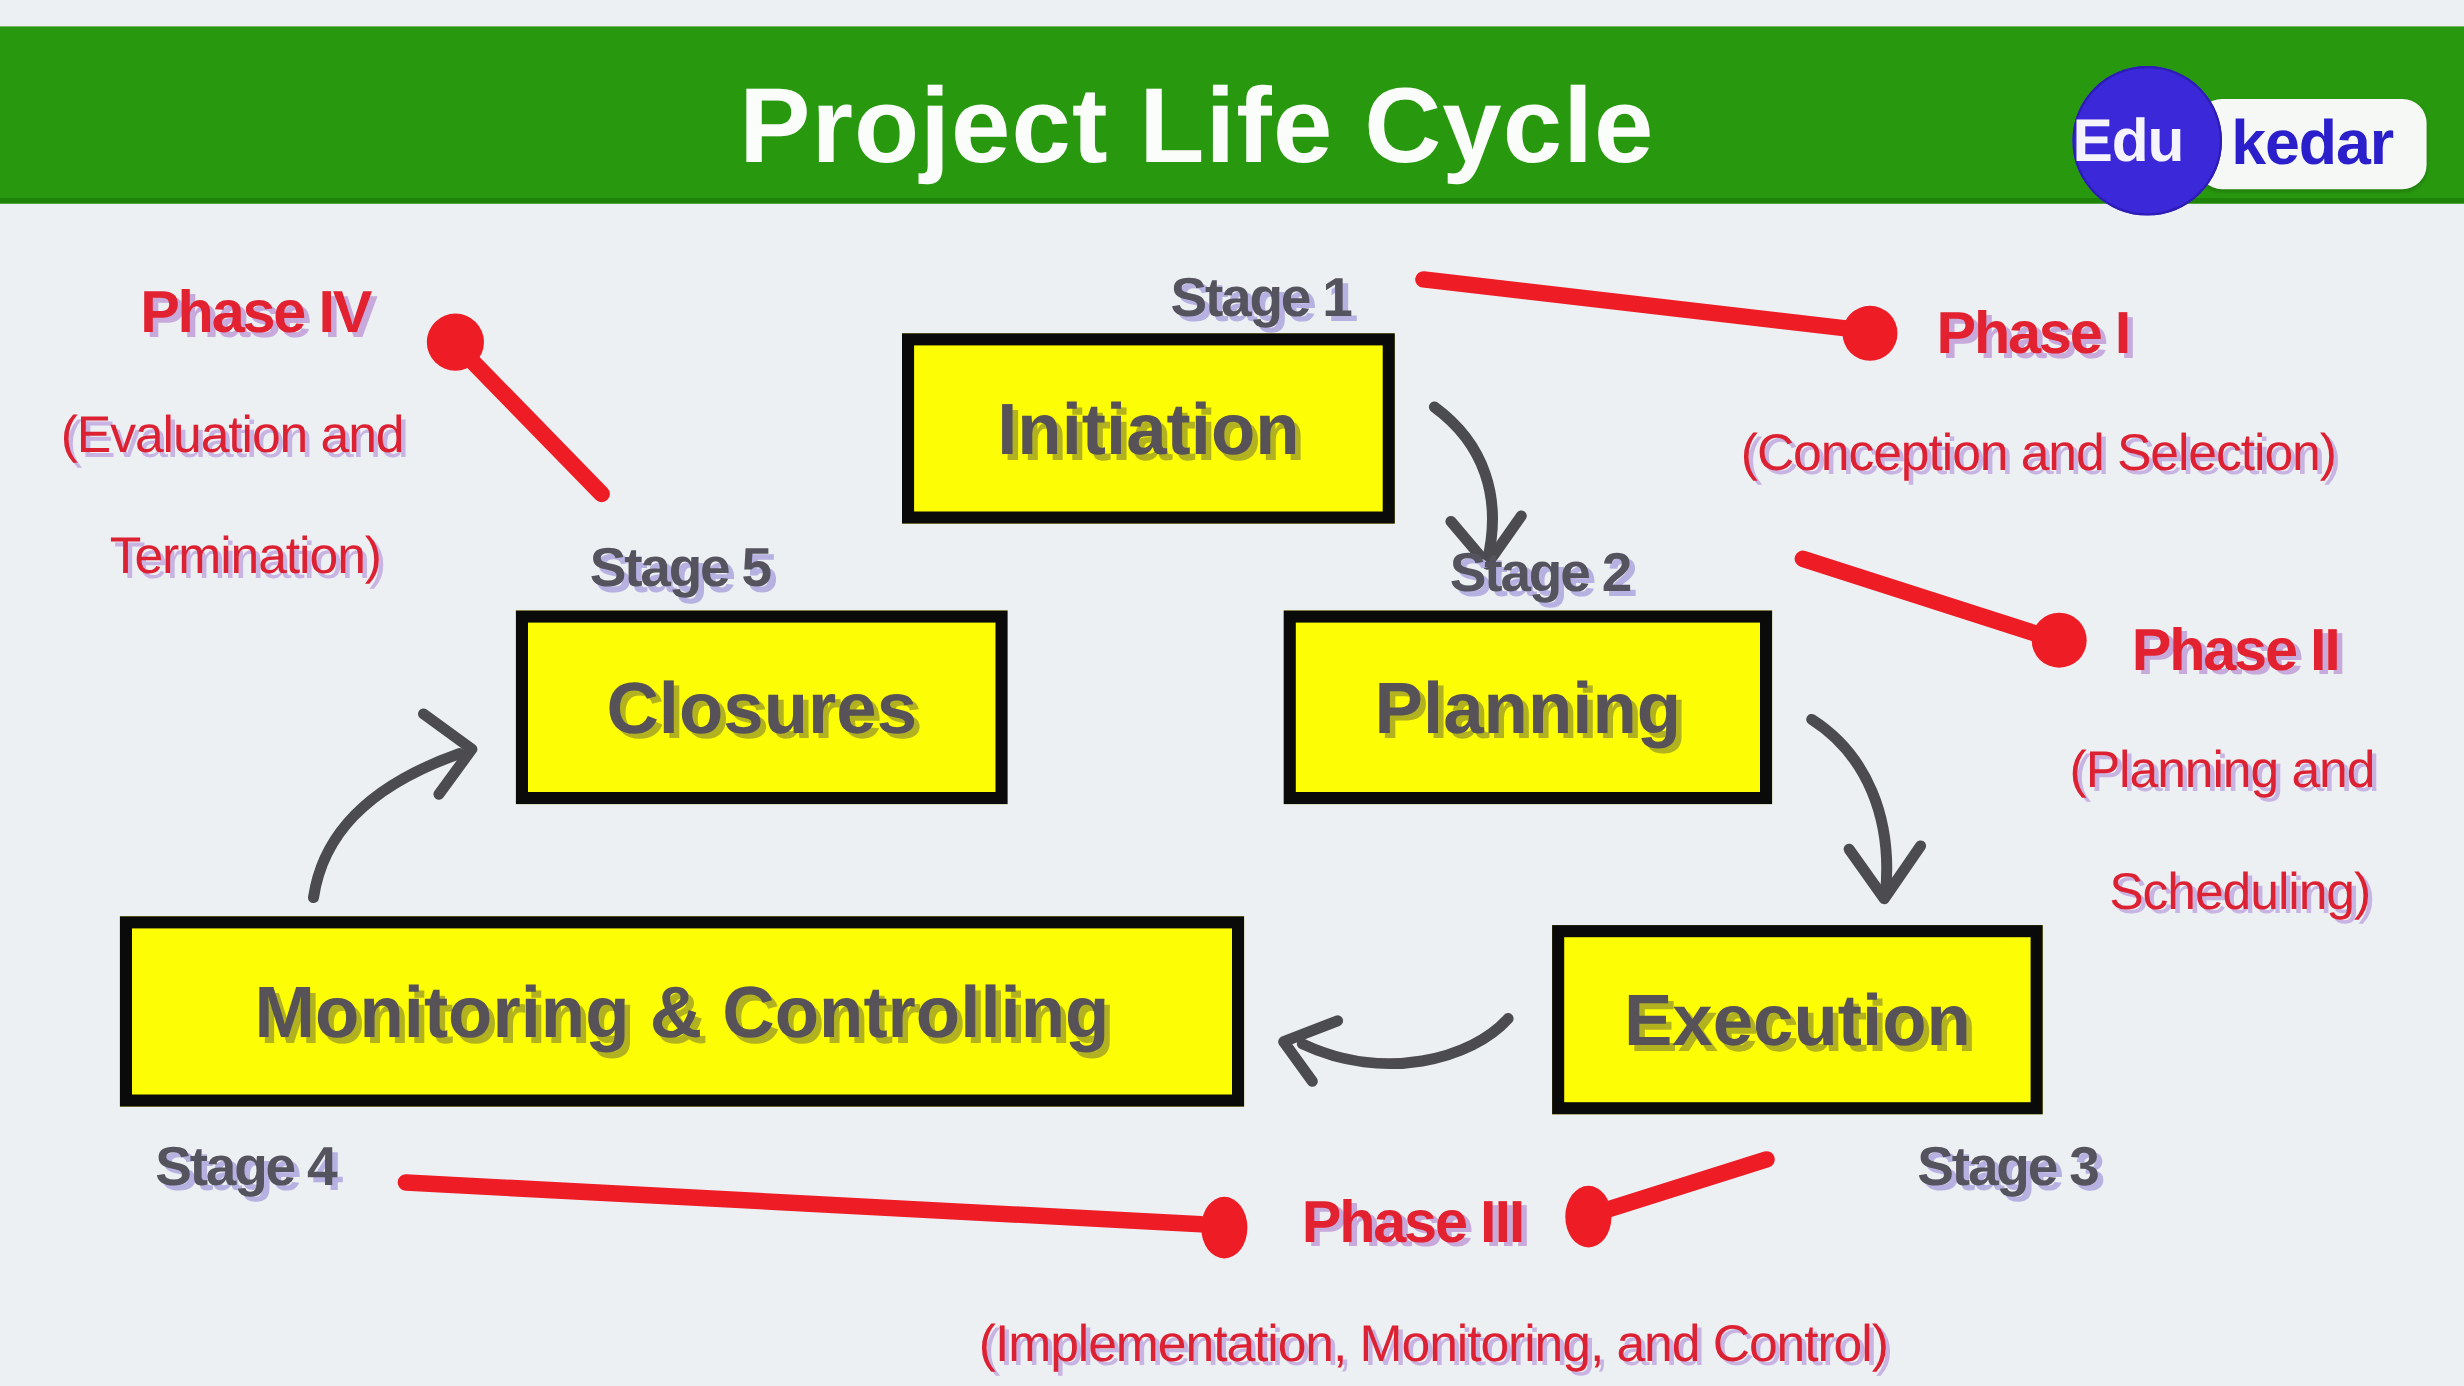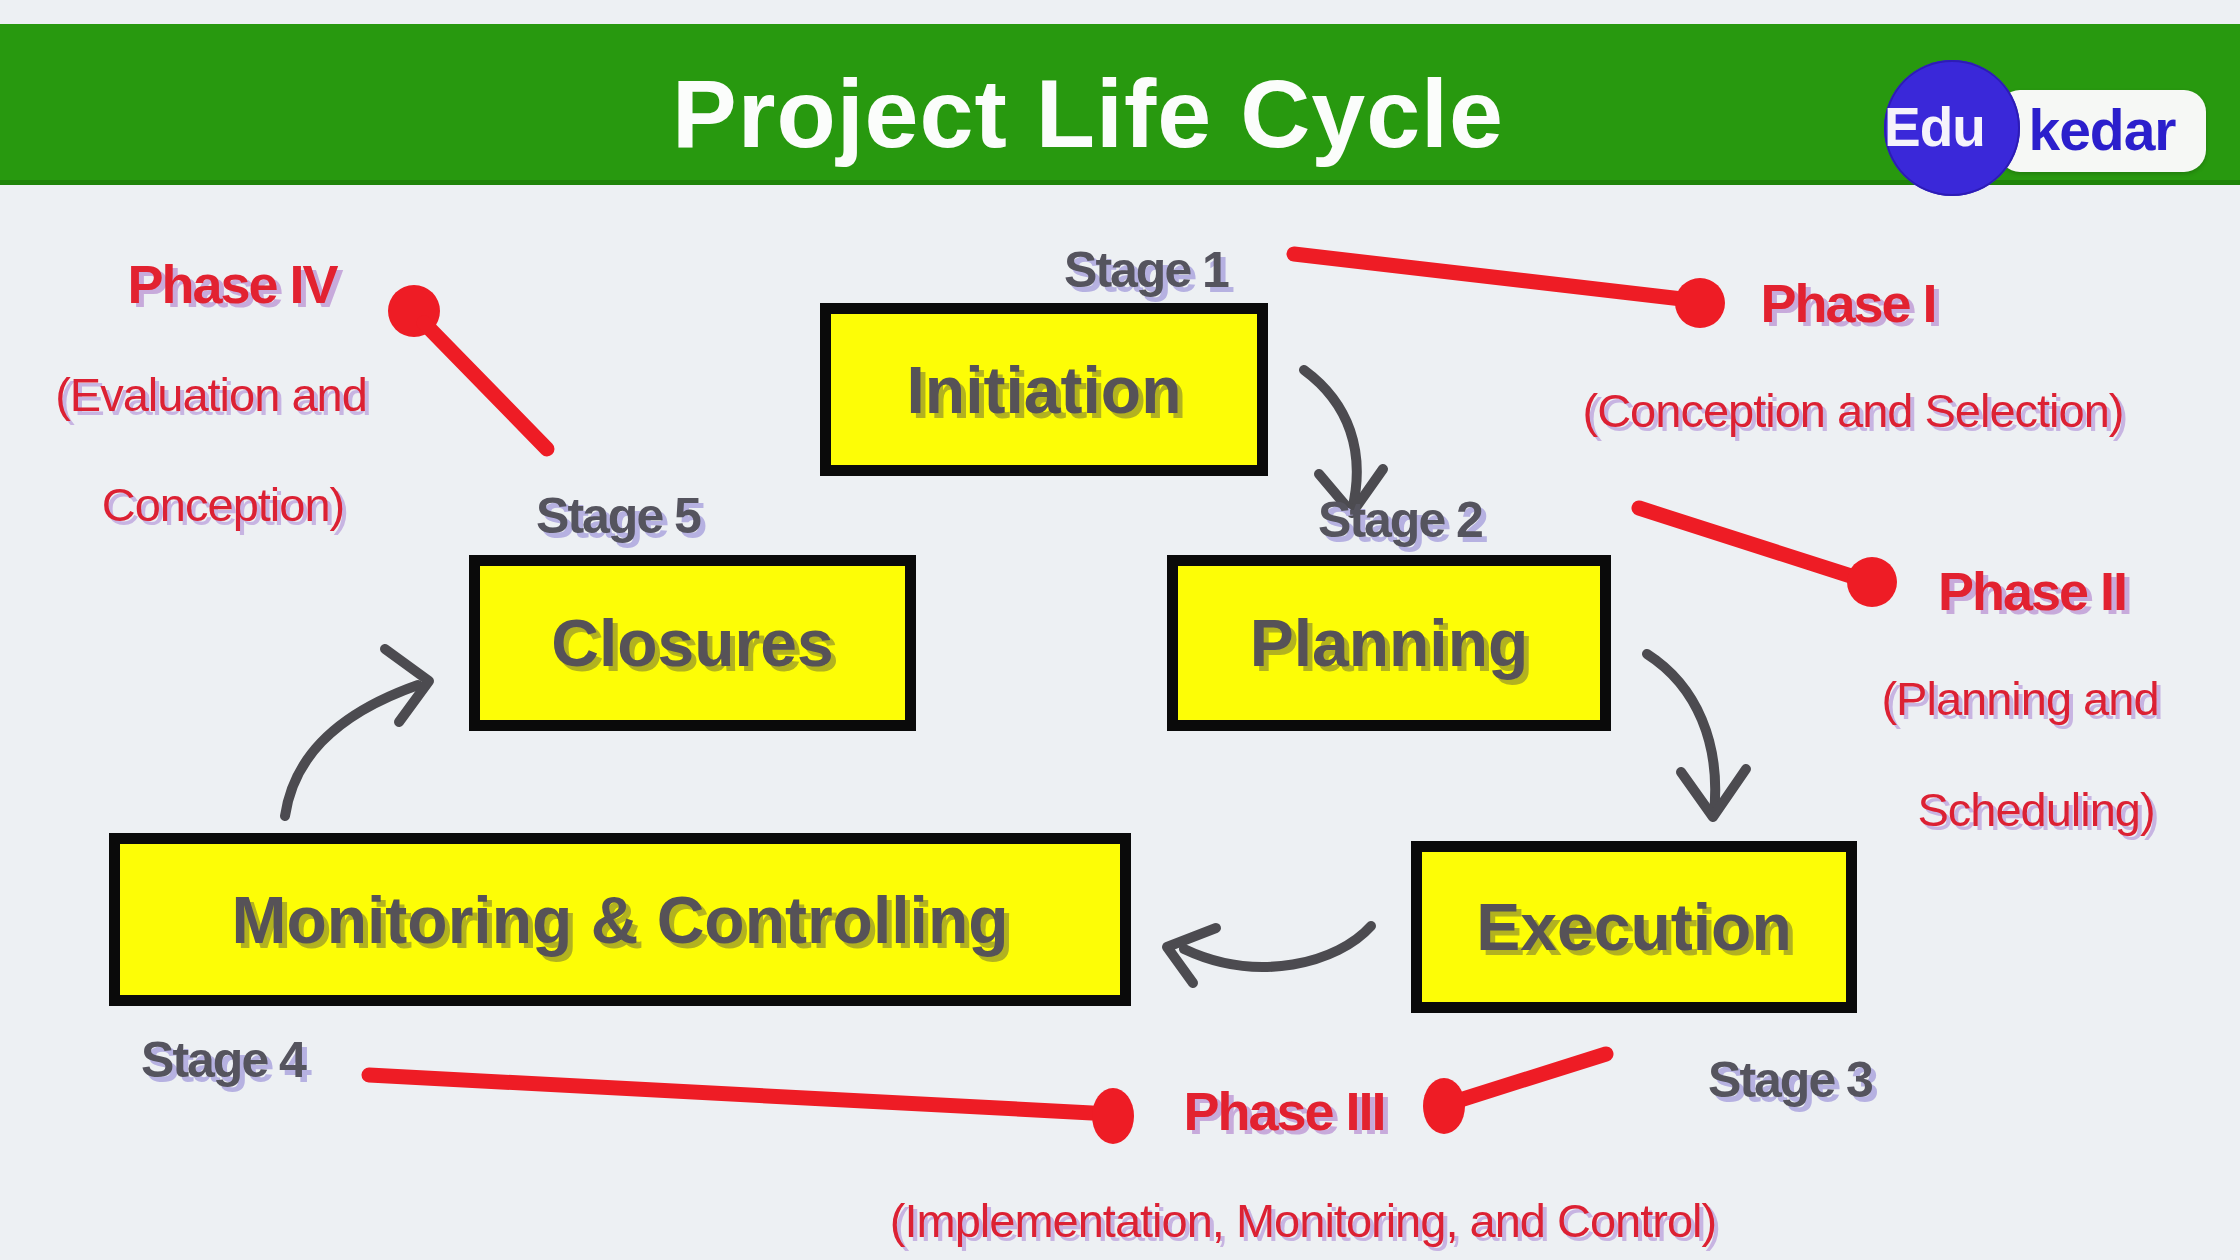--- a/index.html
+++ b/index.html
@@ -19,21 +19,21 @@
   .box-label{font-weight:bold;font-size:66px;color:#565257;letter-spacing:0;text-shadow:5px 5px 0 rgba(104,104,58,.5);white-space:nowrap;}
   #box-initiation{left:820px;top:303px;width:448px;height:173px;}
   #box-planning{left:1167px;top:555px;width:444px;height:176px;}
   #box-execution{left:1411px;top:841px;width:446px;height:172px;align-items:center;}
   #box-monitoring{left:109px;top:833px;width:1022px;height:173px;}
   #box-closures{left:469px;top:555px;width:447px;height:176px;}
   
   .stage-label{position:absolute;width:320px;text-align:center;font-weight:bold;font-size:50px;color:#55545e;letter-spacing:-2px;text-shadow:5px 5px 0 #b6b1e1;white-space:nowrap;}
   #stage-1{left:986px;top:241px;}
   #stage-2{left:1240px;top:491px;}
-  #stage-3{left:1630px;top:1031px;margin-top:20px;}
+  #stage-3{left:1665px;top:1031px;}
   #stage-4{left:63px;top:1031px;}
   #stage-5{left:458px;top:487px;}
   
   .phase-title{position:absolute;width:360px;text-align:center;font-weight:bold;font-size:54px;color:#e22230;letter-spacing:-2px;text-shadow:5px 4px 0 #c7aadb;white-space:nowrap;}
   #phase1-title{left:1668px;top:272px;}
   #phase2-title{left:1852px;top:560px;}
   #phase3-title{left:1104px;top:1080px;}
   #phase4-title{left:52px;top:253px;}
   .phase-sub{position:absolute;text-align:center;font-size:47px;color:#dc2133;letter-spacing:-1px;text-shadow:4px 4px 0 #c7b4e2;white-space:nowrap;}
   #phase1-sub{left:1473px;top:383px;width:760px;}
@@ -131,15 +131,15 @@
 
   <div class="phase-title" id="phase2-title">Phase II</div>
   <div class="phase-sub" id="phase2-sub1">(Planning and</div>
   <div class="phase-sub" id="phase2-sub2">Scheduling)</div>
 
   <div class="phase-title" id="phase3-title">Phase III</div>
   <div class="phase-sub" id="phase3-sub">(Implementation, Monitoring, and Control)</div>
 
   <div class="phase-title" id="phase4-title">Phase IV</div>
   <div class="phase-sub" id="phase4-sub1">(Evaluation and</div>
-  <div class="phase-sub" id="phase4-sub2">Conception)</div>
+  <div class="phase-sub" id="phase4-sub2">Termination)</div>
 
 </div>
 
 </body></html>

